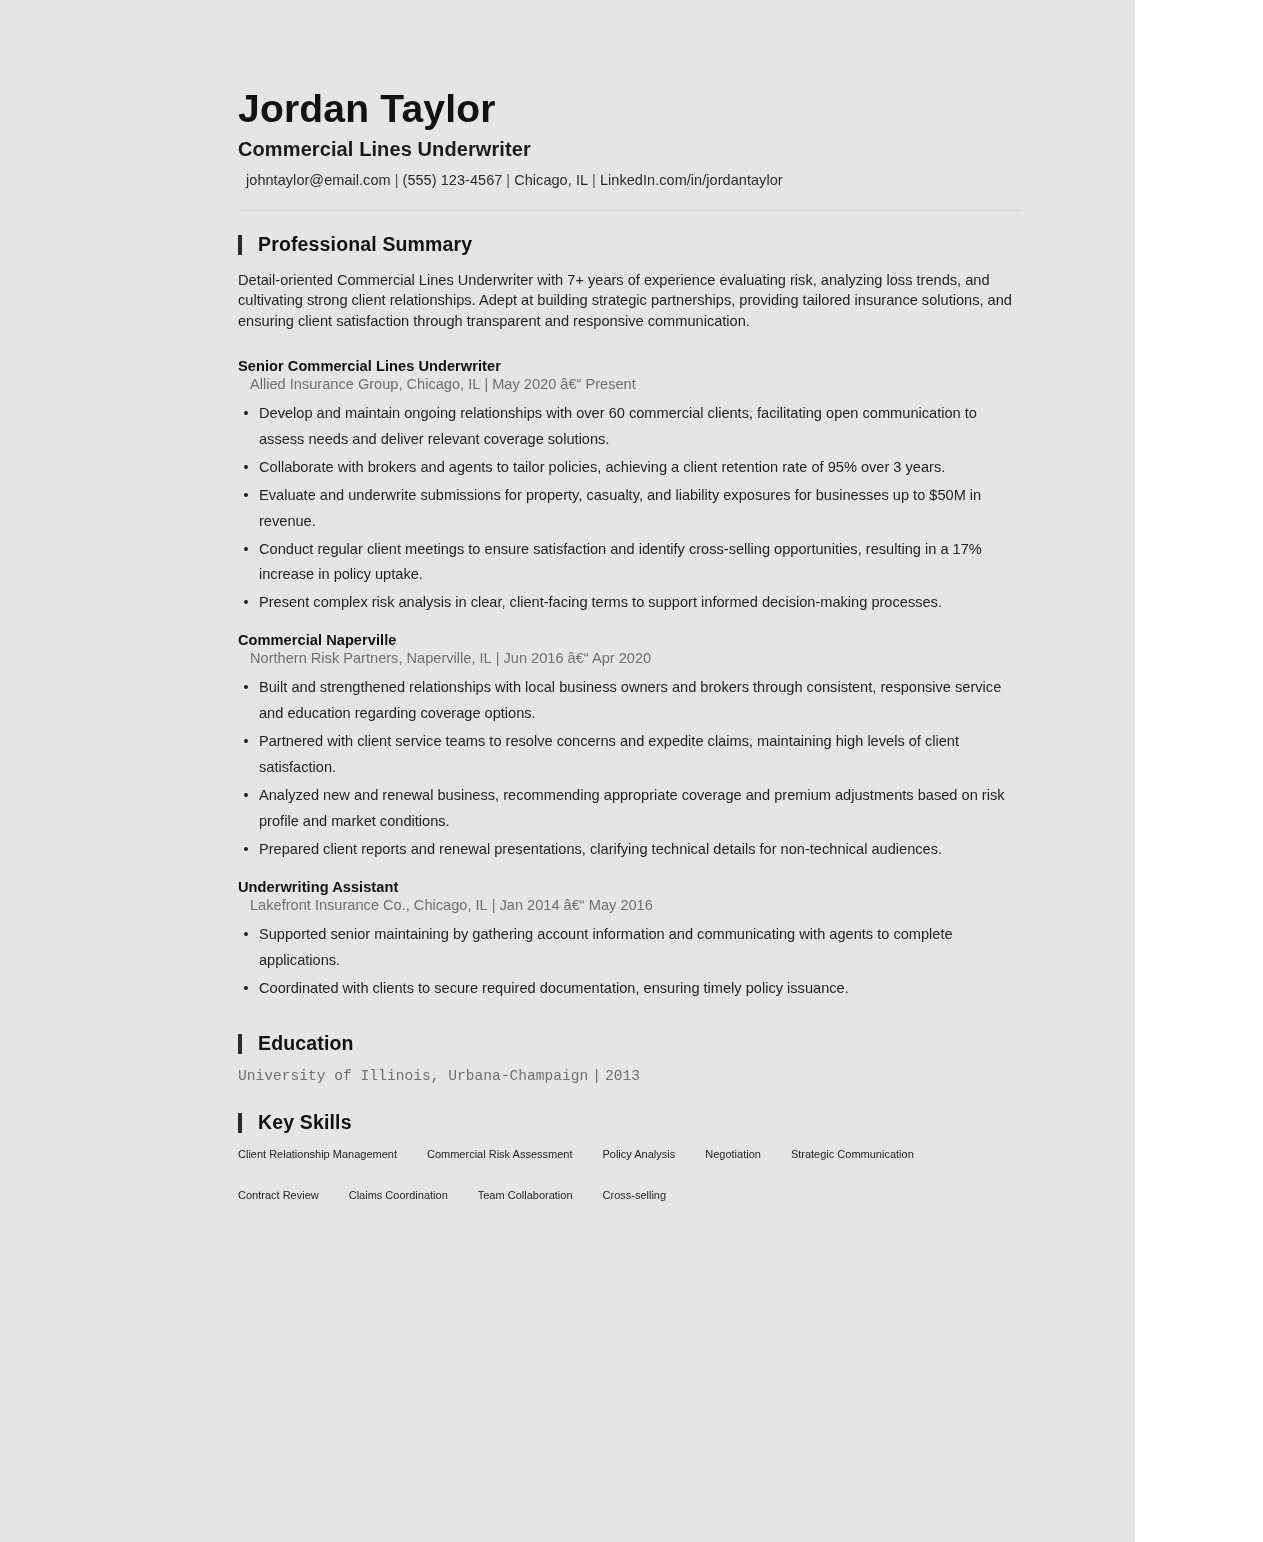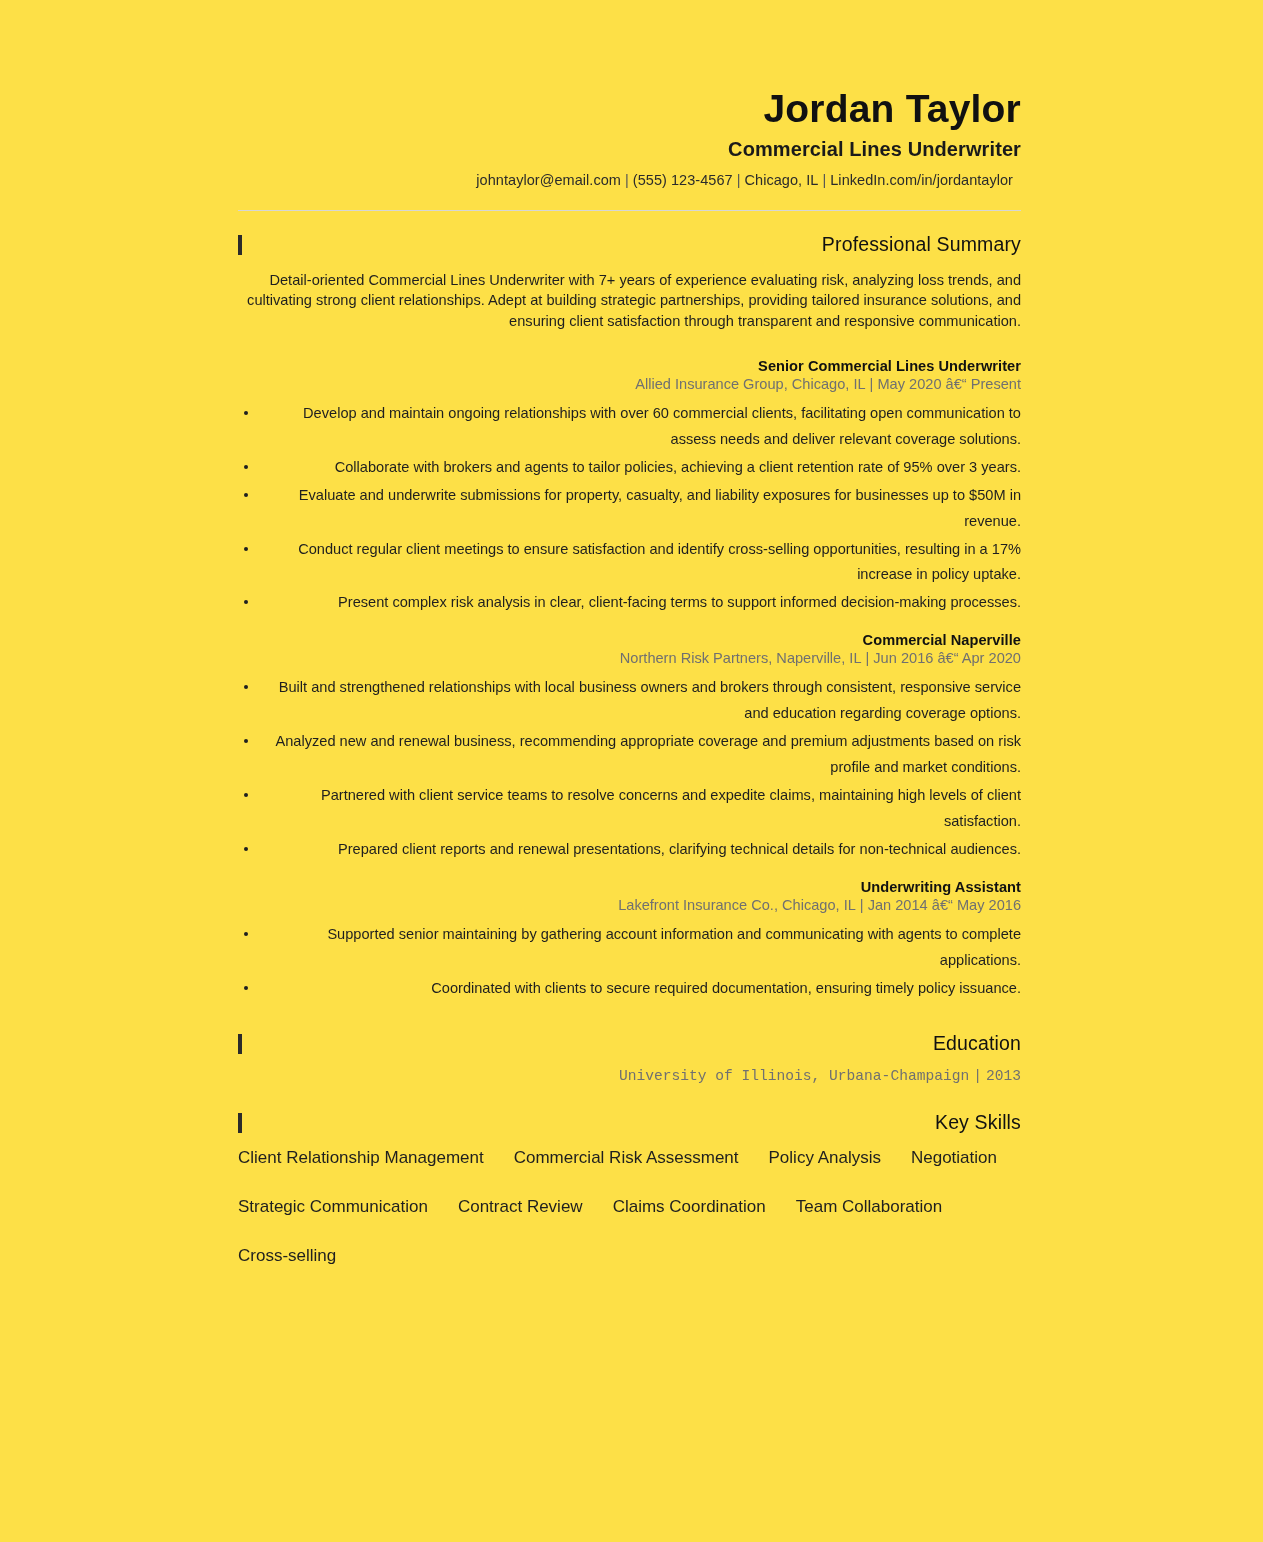--- a/index.html
+++ b/index.html
@@ -10,25 +10,24 @@
   body {
     width: 1263px;
     height: 1542px;
     overflow: hidden;
     font-family: "Liberation Sans", sans-serif;
     color: #1a1a1a;
     -webkit-font-smoothing: antialiased;
   }
   .page {
     position: relative;
-    width: 1263px;
+    width: 1135px;
     height: 1542px;
-    background: #fde047;
+    background: #e5e5e5;
     box-sizing: border-box;
-    text-align: right;
   }
   .resume {
     position: absolute;
     left: 238px;
     top: 88px;
     width: 783px;
     height: 1215px;
     overflow: hidden;
   }
 
@@ -65,21 +64,21 @@
     width: 783px;
   }
 
   
   .section {
     margin-top: 22px;
   }
   .section-title {
     position: relative;
     font-size: 19.5px;
-    font-weight: normal;
+    font-weight: bold;
     color: #111111;
     padding-left: 20px;
     margin: 0 0 13px 0;
     letter-spacing: 0.15px;
     line-height: 1.2;
   }
   .section-title .accent {
     position: absolute;
     left: 0;
     top: 2px;
@@ -160,21 +159,21 @@
 
   
   .skills {
     display: flex;
     flex-wrap: wrap;
     column-gap: 30px;
     row-gap: 29px;
     margin-top: 2px;
   }
   .skill {
-    font-size: 17px;
+    font-size: 11px;
     color: #1f1f1f;
     white-space: nowrap;
   }
 
   .section--experience { margin-top: 26px; }
   .section--education  { margin-top: 30px; }
   .section--skills     { margin-top: 27px; }
 </style>
 </head>
 <body>
@@ -215,22 +214,22 @@
         </ul>
       </div>
 
       <div class="job">
         <div class="job-title">Commercial Naperville</div>
         <div class="job-meta">
           <span>Northern Risk Partners, Naperville, IL</span><span class="sep">|</span><span>Jun 2016 â€“ Apr 2020</span>
         </div>
         <ul class="bullets">
           <li>Built and strengthened relationships with local business owners and brokers through consistent, responsive service and education regarding coverage options.</li>
+          <li>Partnered with client service teams to resolve concerns and expedite claims, maintaining high levels of client satisfaction.</li>
           <li>Analyzed new and renewal business, recommending appropriate coverage and premium adjustments based on risk profile and market conditions.</li>
-          <li>Partnered with client service teams to resolve concerns and expedite claims, maintaining high levels of client satisfaction.</li>
           <li>Prepared client reports and renewal presentations, clarifying technical details for non-technical audiences.</li>
         </ul>
       </div>
 
       <div class="job">
         <div class="job-title">Underwriting Assistant</div>
         <div class="job-meta">
           <span>Lakefront Insurance Co., Chicago, IL</span><span class="sep">|</span><span>Jan 2014 â€“ May 2016</span>
         </div>
         <ul class="bullets">

